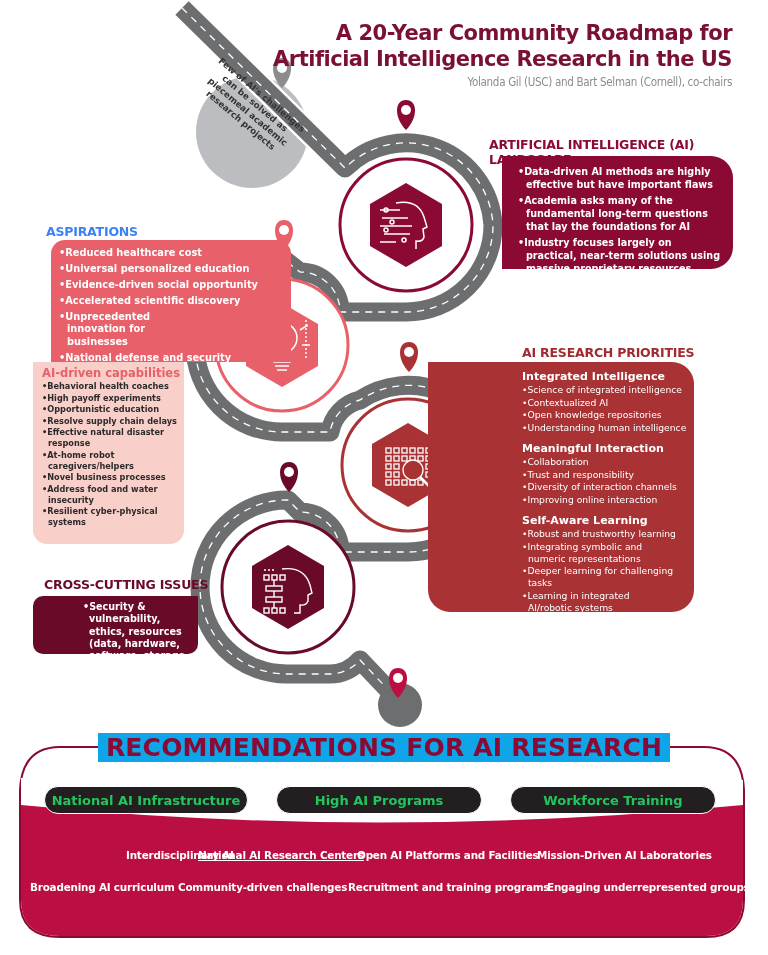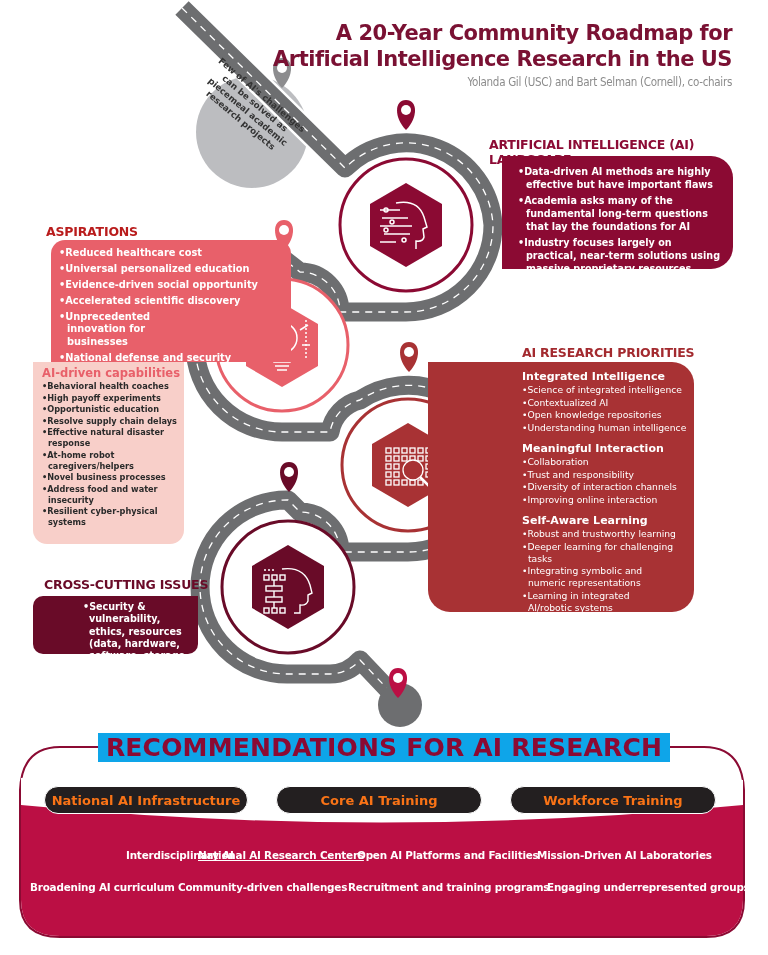--- a/index.html
+++ b/index.html
@@ -8,37 +8,37 @@
   #roadsvg { position:absolute; left:0; top:0; width:768px; height:955px; }
   .title { right:36px; top:20px; text-align:right; color:#7a1133; font-family:"DejaVu Sans", sans-serif; font-weight:bold; font-size:21px; line-height:26px; letter-spacing:-0.5px; }
   .subtitle { right:36px; top:75px; color:#8c8c8c; font-size:11.5px; text-align:right; font-family:"DejaVu Sans", sans-serif; font-stretch:condensed; letter-spacing:-0.3px; }
   .sec-head { font-family:"DejaVu Sans", sans-serif; font-weight:bold; font-size:12.5px; letter-spacing:-0.2px; }
   .panel { color:#fff; font-family:"DejaVu Sans", sans-serif; font-size:9.6px; font-weight:bold; line-height:13px; box-sizing:border-box; }
   .panel ul { list-style:none; margin:0; padding:0; }
   .panel li { padding-left:8px; text-indent:-8px; margin-bottom:3px; }
   .panel li::before { content:"\2022 "; }
   .landscape-head { left:489px; top:137px; color:#8c0b35; }
   .landscape-panel { left:502px; top:156px; width:231px; height:113px; background:#8b0a33; border-radius:0 22px 22px 0; padding:9px 10px 6px 16px; clip-path: inset(0 0 0 0); }
-  .asp-head { left:46px; top:224px; color:#b91c1c; }
+  .asp-head { left:46px; top:224px; color:#3b82f6; }
   .asp-panel { left:51px; top:240px; width:240px; height:122px; background:#e8606a; border-radius:14px 14px 0 0; padding:7px 6px 6px 8px; font-size:9.8px; line-height:12.6px; }
   .asp-panel li { margin-bottom:3.3px; }
   .cap-panel { left:33px; top:362px; width:151px; height:182px; background:#f8cfc9; border-radius:0 0 14px 14px; padding:6px 4px 6px 9px; color:#2b2b2b; font-size:8.2px; line-height:11px; }
   .cap-panel .cap-title { color:#e8606a; font-size:11.5px; font-weight:bold; margin-bottom:2px; }
   .cap-panel li { margin-bottom:0.5px; padding-left:6px; text-indent:-6px; }
   .pri-head { left:522px; top:345px; color:#a32a2f; }
   .pri-panel { left:428px; top:362px; width:266px; height:250px; background:#a83234; border-radius:0 22px 22px 22px; padding:9px 6px 6px 94px; font-weight:normal; font-size:9.2px; line-height:12.2px; }
   .pri-panel .grp { font-weight:bold; font-size:11px; margin-top:0; margin-bottom:1px; }
   .pri-panel ul { margin-bottom:9px; }
   .pri-panel li { margin-bottom:0.3px; padding-left:6px; text-indent:-6px; }
   .cc-head { left:44px; top:577px; color:#6a0a27; }
   .cc-panel { left:33px; top:596px; width:165px; height:58px; background:#690b28; border-radius:10px 0 10px 10px; padding:5px 4px 4px 12px; font-size:9.6px; line-height:12.3px; }
   .cc-panel li { padding-left:6px; text-indent:-6px;margin-left:38px; }
   .bubble-text { left:196px; top:86px; width:110px; transform:rotate(40deg); transform-origin:center; color:#333; font-family:"DejaVu Sans", sans-serif; font-weight:bold; font-size:8.8px; line-height:11px; text-align:center; }
   .rec-head { left:0; width:768px; top:733px; text-align:center; color:#8b0a33; font-family:"DejaVu Sans", sans-serif; font-weight:bold; font-size:25px; letter-spacing:0.2px; }
-  .pill { top:786px; height:28px; border-radius:14px; background:#231f20; color:#f97316; font-family:"DejaVu Sans", sans-serif; font-weight:bold; font-size:13px; display:flex; align-items:center; justify-content:center; border:1px solid #fff; box-sizing:border-box; }
+  .pill { top:786px; height:28px; border-radius:14px; background:#231f20; color:#22c55e; font-family:"DejaVu Sans", sans-serif; font-weight:bold; font-size:13px; display:flex; align-items:center; justify-content:center; border:1px solid #fff; box-sizing:border-box; }
   .rec-item { color:#fff; font-family:"DejaVu Sans", sans-serif; font-weight:bold; font-size:10.4px; white-space:nowrap; letter-spacing:-0.2px; }
 </style>
 </head>
 <body>
 
 <svg id="roadsvg" viewBox="0 0 768 955" xmlns="http://www.w3.org/2000/svg">
 
   <circle cx="252" cy="132" r="56" fill="#bcbdc0"></circle>
 
   <g fill="none" stroke-linecap="butt" stroke-linejoin="round">
@@ -276,38 +276,38 @@
   <div class="grp">Meaningful Interaction</div>
   <ul>
     <li>Collaboration</li>
     <li>Trust and responsibility</li>
     <li>Diversity of interaction channels</li>
     <li>Improving online interaction</li>
   </ul>
   <div class="grp">Self-Aware Learning</div>
   <ul>
     <li>Robust and trustworthy learning</li>
+    <li style="width:120px">Integrating symbolic and numeric representations</li>
     <li>Deeper learning for challenging tasks</li>
-    <li style="width:120px">Integrating symbolic and numeric representations</li>
     <li style="width:110px">Learning in integrated AI/robotic systems</li>
   </ul>
 </div>
 
 <div class="abs sec-head cc-head">CROSS-CUTTING ISSUES</div>
 <div class="abs panel cc-panel">
   <ul>
     <li>Security &amp; vulnerability, ethics, resources (data, hardware, software, storage, people...)</li>
   </ul>
 </div>
 
 <div class="abs rec-head">
   <span style="background:#0ea5e9;padding:0 8px;">RECOMMENDATIONS FOR AI RESEARCH</span>
 </div>
 <div class="abs pill" style="left:44px;width:204px;">National AI Infrastructure</div>
-<div class="abs pill" style="left:276px;width:206px;">Core AI Training</div>
+<div class="abs pill" style="left:276px;width:206px;">High AI Programs</div>
 <div class="abs pill" style="left:510px;width:206px;">Workforce Training</div>
 
 <div class="abs rec-item" style="left:78px;top:849px;padding-left:48px;">Interdisciplinary AI</div>
 <div class="abs rec-item" style="left:198px;top:849px;text-decoration:underline;">National AI Research Centers</div>
 <div class="abs rec-item" style="left:357px;top:849px;">Open AI Platforms and Facilities</div>
 <div class="abs rec-item" style="left:537px;top:849px;">Mission-Driven AI Laboratories</div>
 
 <div class="abs rec-item" style="left:30px;top:881px;">Broadening AI curriculum</div>
 <div class="abs rec-item" style="left:178px;top:881px;">Community-driven challenges</div>
 <div class="abs rec-item" style="left:348px;top:881px;">Recruitment and training programs</div>

